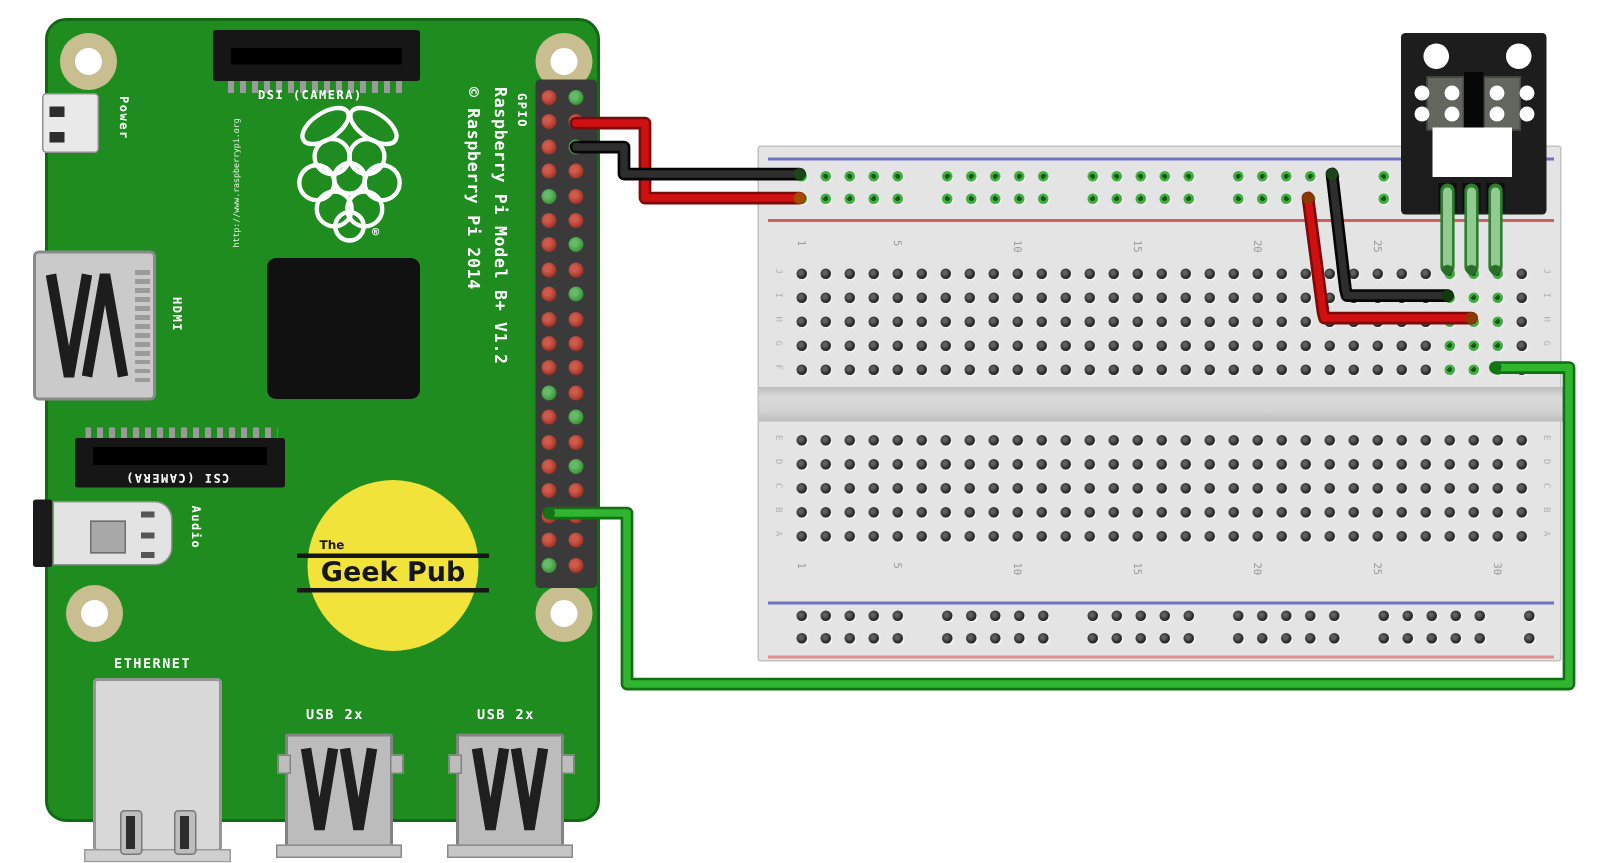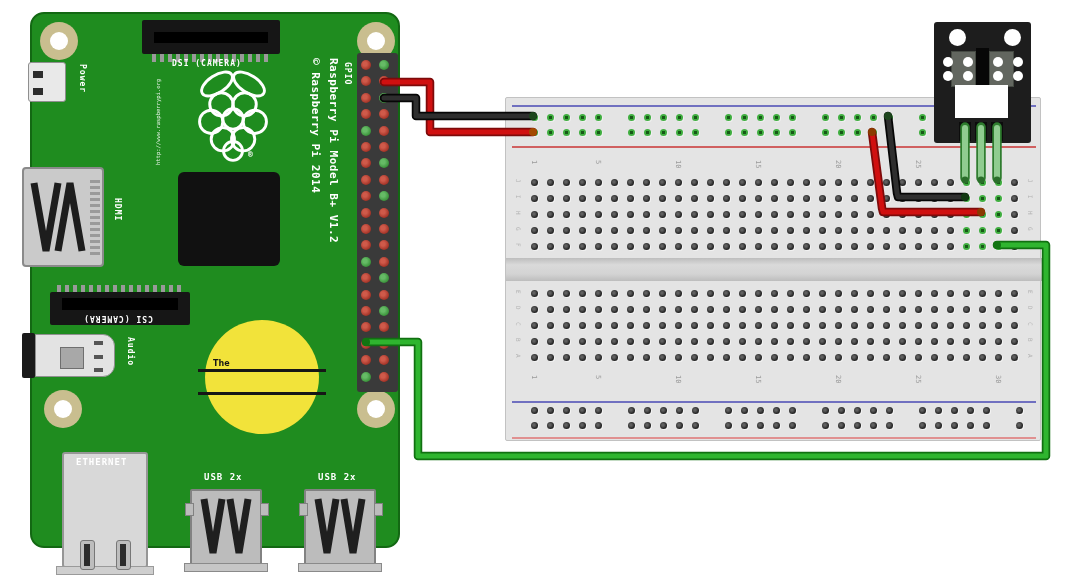--- a/index.html
+++ b/index.html
@@ -609,30 +609,31 @@
     </g>
   </svg>
   <div class="pi-label" style="left:248px;top:150px;font-size:8px;">®</div>
   <div class="pi-label rot-90" style="left:155px;top:165px;font-size:5.5px;font-weight:400;letter-spacing:0;opacity:.9;">http://www.raspberrypi.org</div>
 
   <div class="pi-label" style="left:172px;top:59px;">DSI (CAMERA)</div>
   <div class="pi-label rot180" style="left:70px;top:314px;width:96px;text-align:center;">CSI (CAMERA)</div>
   <div class="pi-label rot90" style="left:87px;top:64px;">Power</div>
   <div class="pi-label rot90" style="left:122px;top:198px;">HDMI</div>
   <div class="pi-label rot90" style="left:135px;top:337px;">Audio</div>
-  <div class="pi-label" style="left:76px;top:438px;font-size:9px;margin-top:19px;">ETHERNET</div>
+  <div class="pi-label" style="left:76px;top:438px;font-size:9px;">ETHERNET</div>
   <div class="pi-label" style="left:204px;top:472px;font-size:9px;">USB 2x</div>
   <div class="pi-label" style="left:318px;top:472px;font-size:9px;">USB 2x</div>
   <div class="pi-label rot90" style="left:352px;top:62px;font-size:8px;">GPIO</div>
   <div class="vtext" style="left:340px;top:58px;">Raspberry Pi Model B+ V1.2</div>
   <div class="vtext" style="left:322px;top:58px;">© Raspberry Pi 2014</div>
 
   <div class="geek-circle"></div>
   <div class="geek-the" style="left:213px;top:359px;">The</div>
   <div class="geek-line" style="left:198px;top:369px;width:128px;"></div>
+  <div class="geek-name" style="left:199px;top:371px;width:126px;">Geek Pub</div>
   <div class="geek-line" style="left:198px;top:392px;width:128px;"></div>
 
   <div class="module">
     <div class="mod-hole" style="left:15px;top:7px;"></div>
     <div class="mod-hole" style="left:70px;top:7px;"></div>
     <div class="mod-block" style="left:17px;top:29px;"></div>
     <div class="mod-block" style="left:55px;top:29px;"></div>
     <div class="mod-slot"></div>
     <div class="mod-dot" style="left:9px;top:35px;"></div>
     <div class="mod-dot" style="left:9px;top:49px;"></div>

